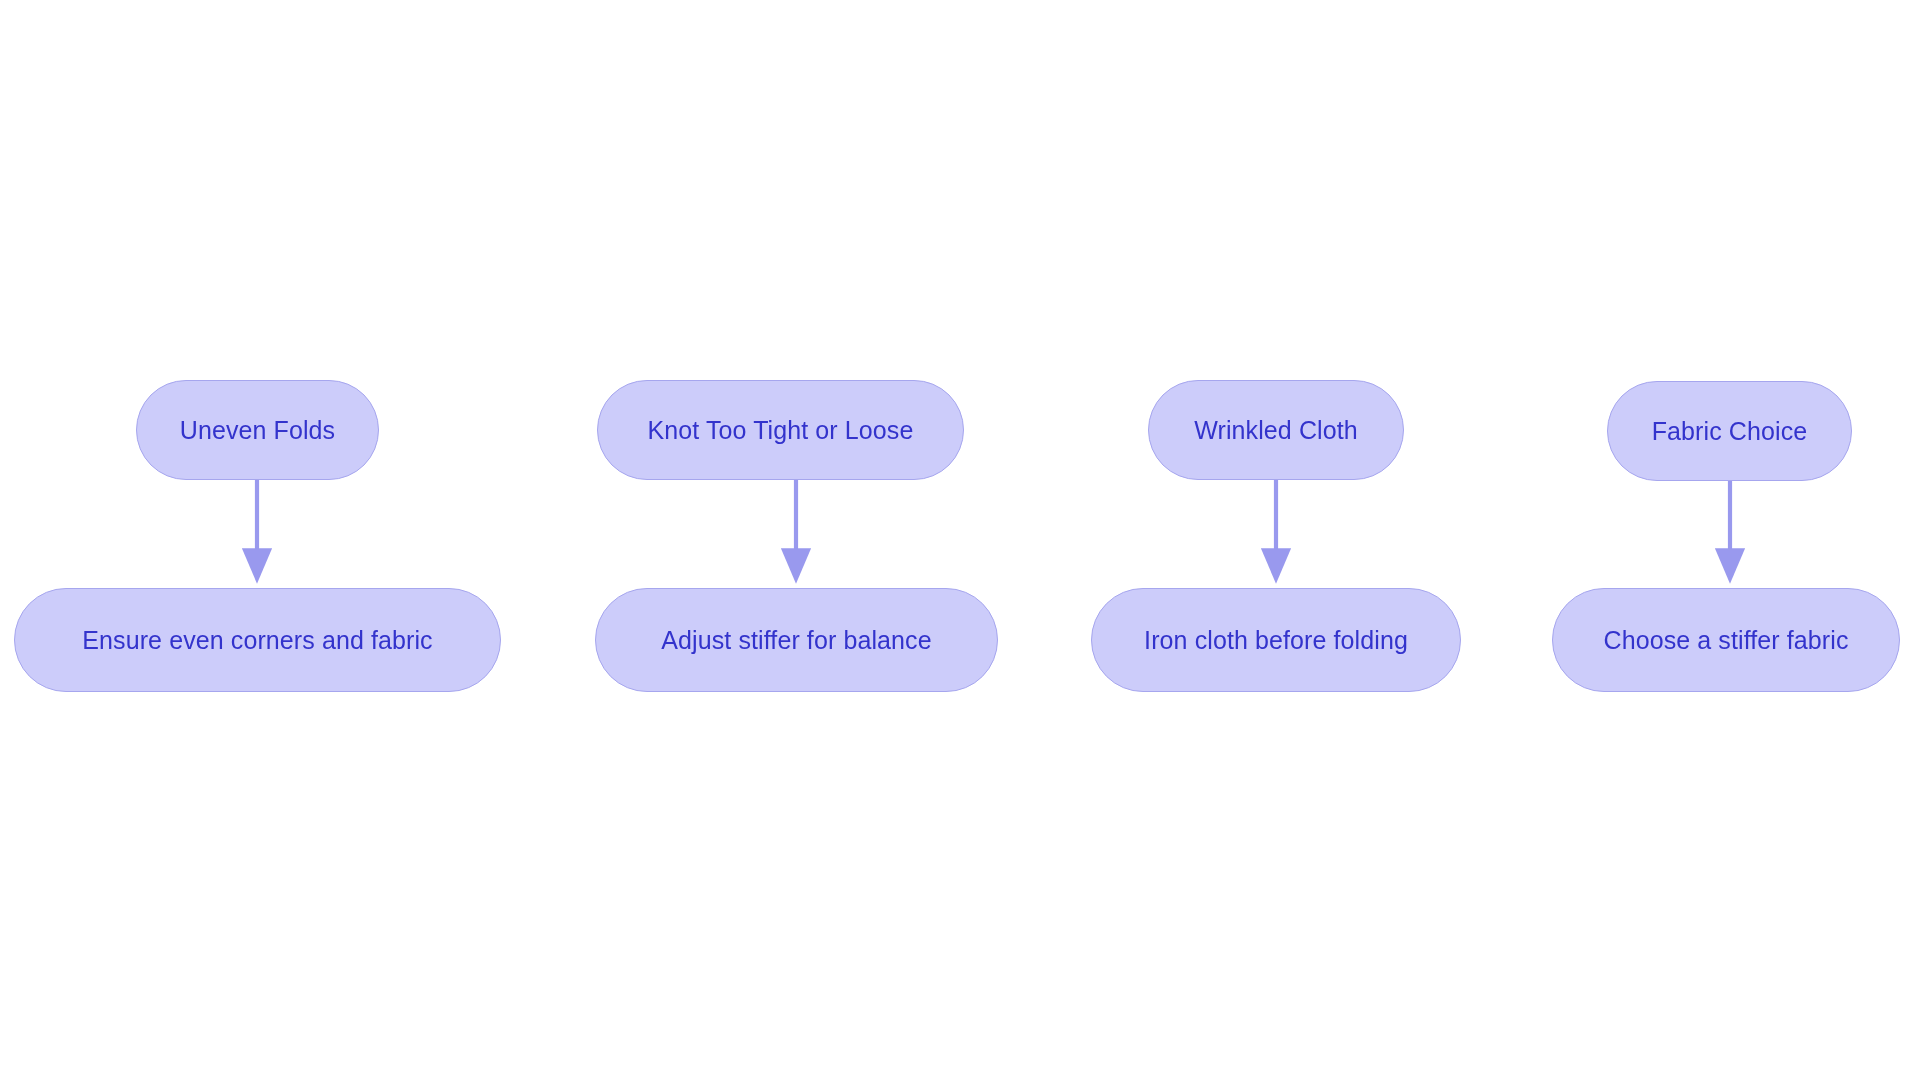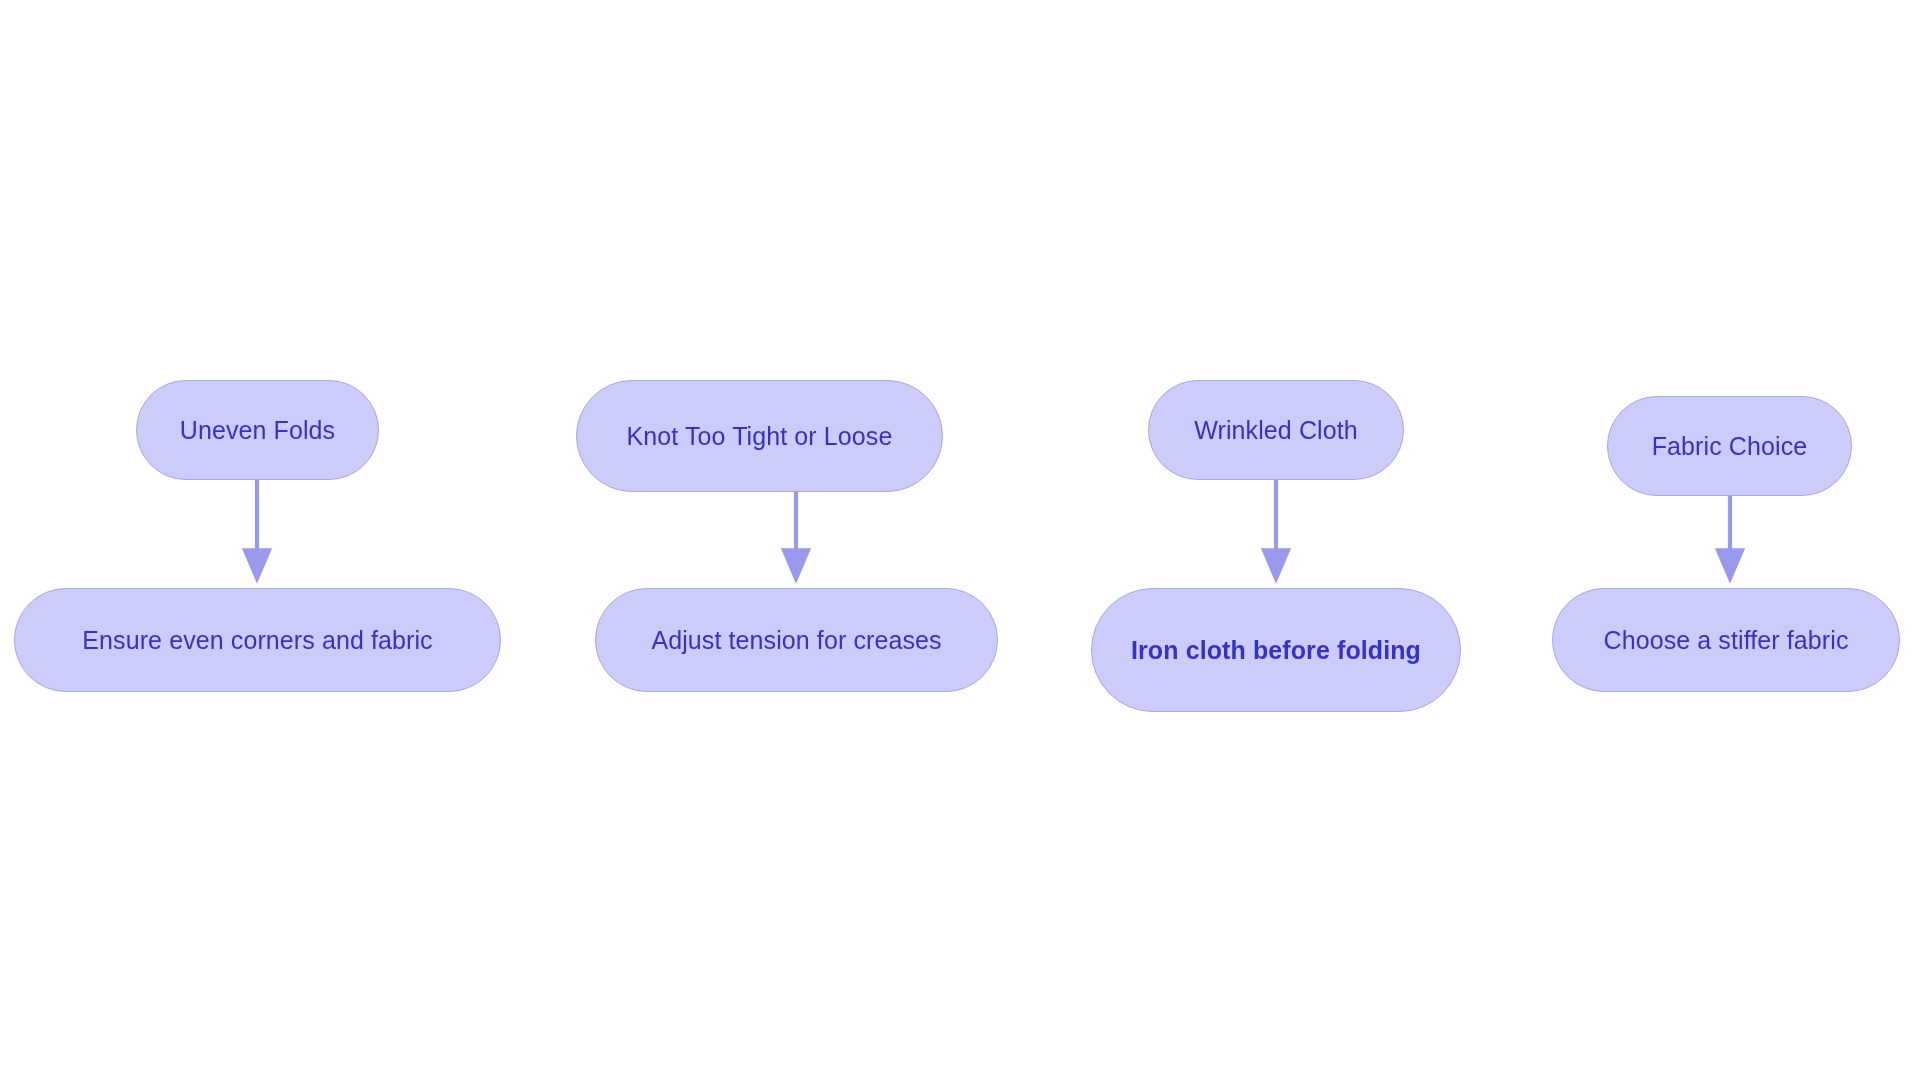--- a/index.html
+++ b/index.html
@@ -51,29 +51,29 @@
     color: #3333cc;
     font-size: 25px;
     white-space: nowrap;
   }
 
   
   .n-c1-top    { left: 136px;  top: 380px; width: 243px;  height: 100px; }
   .n-c1-bottom { left: 14px;   top: 588px; width: 487px;  height: 104px; }
 
   
-  .n-c2-top    { left: 576px;  top: 380px; width: 367px;  height: 112px; }
+  .n-c2-top    { left: 597px;  top: 380px; width: 367px;  height: 100px; }
   .n-c2-bottom { left: 595px;  top: 588px; width: 403px;  height: 104px; }
 
   
   .n-c3-top    { left: 1148px; top: 380px; width: 256px;  height: 100px; text-align: center; }
-  .n-c3-bottom { left: 1091px; top: 588px; width: 370px;  height: 124px; font-weight: bold; }
+  .n-c3-bottom { left: 1091px; top: 588px; width: 370px;  height: 104px; }
 
   
-  .n-c4-top    { left: 1607px; top: 396px; width: 245px;  height: 100px; }
+  .n-c4-top    { left: 1607px; top: 381px; width: 245px;  height: 100px; }
   .n-c4-bottom { left: 1552px; top: 588px; width: 348px;  height: 104px; }
 </style>
 </head>
 <body>
 
 <div id="flowchart">
 
   <svg class="edge-layer" width="1920" height="1083" viewBox="0 0 1920 1083" xmlns="http://www.w3.org/2000/svg">
     <defs>
       <marker id="arrowhead" markerWidth="10" markerHeight="10" refX="4.2" refY="5" orient="auto" markerUnits="strokeWidth">
@@ -102,21 +102,21 @@
     <span class="node-label">Uneven Folds</span>
   </div>
   <div class="node n-c1-bottom">
     <span class="node-label">Ensure even corners and fabric</span>
   </div>
 
   <div class="node n-c2-top">
     <span class="node-label">Knot Too Tight or Loose</span>
   </div>
   <div class="node n-c2-bottom">
-    <span class="node-label">Adjust tension for creases</span>
+    <span class="node-label">Adjust stiffer for balance</span>
   </div>
 
   <div class="node n-c3-top">
     <span class="node-label">Wrinkled Cloth</span>
   </div>
   <div class="node n-c3-bottom">
     <span class="node-label">Iron cloth before folding</span>
   </div>
 
   <div class="node n-c4-top">

